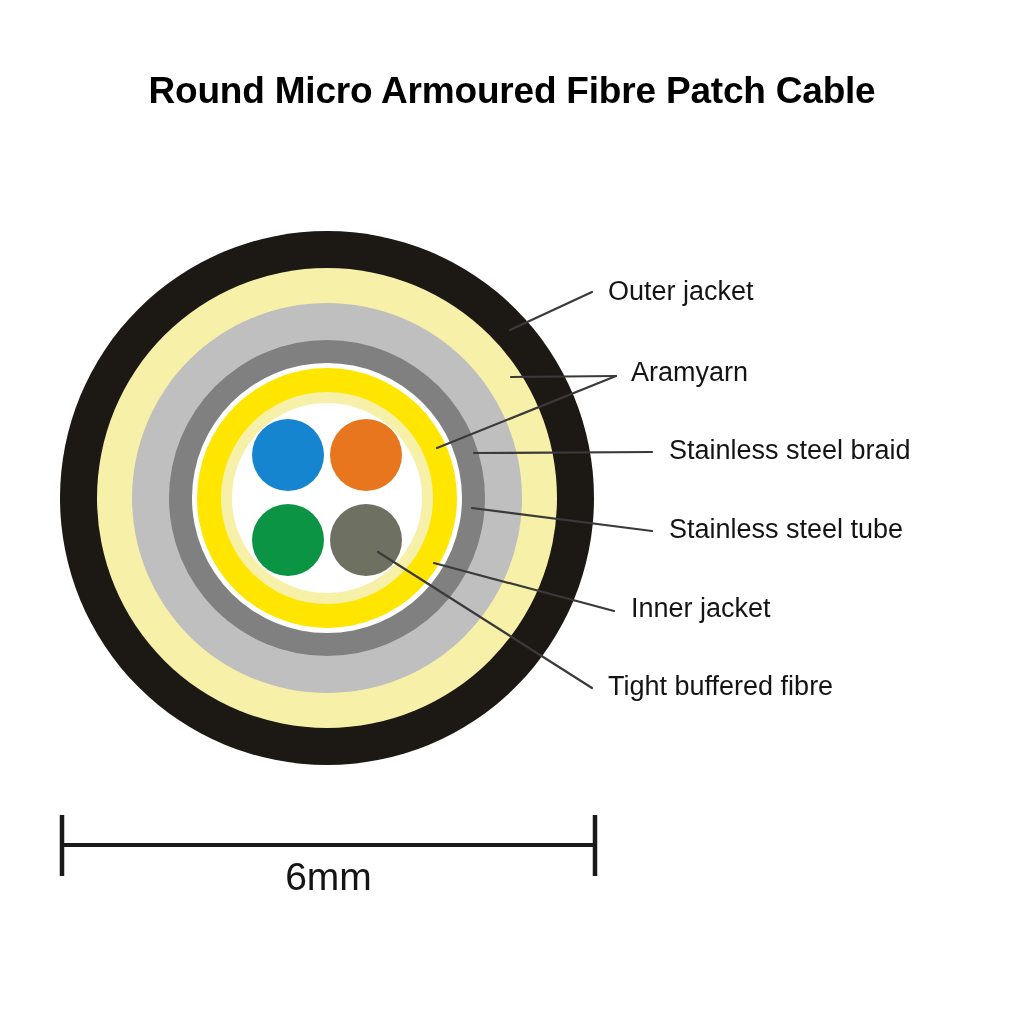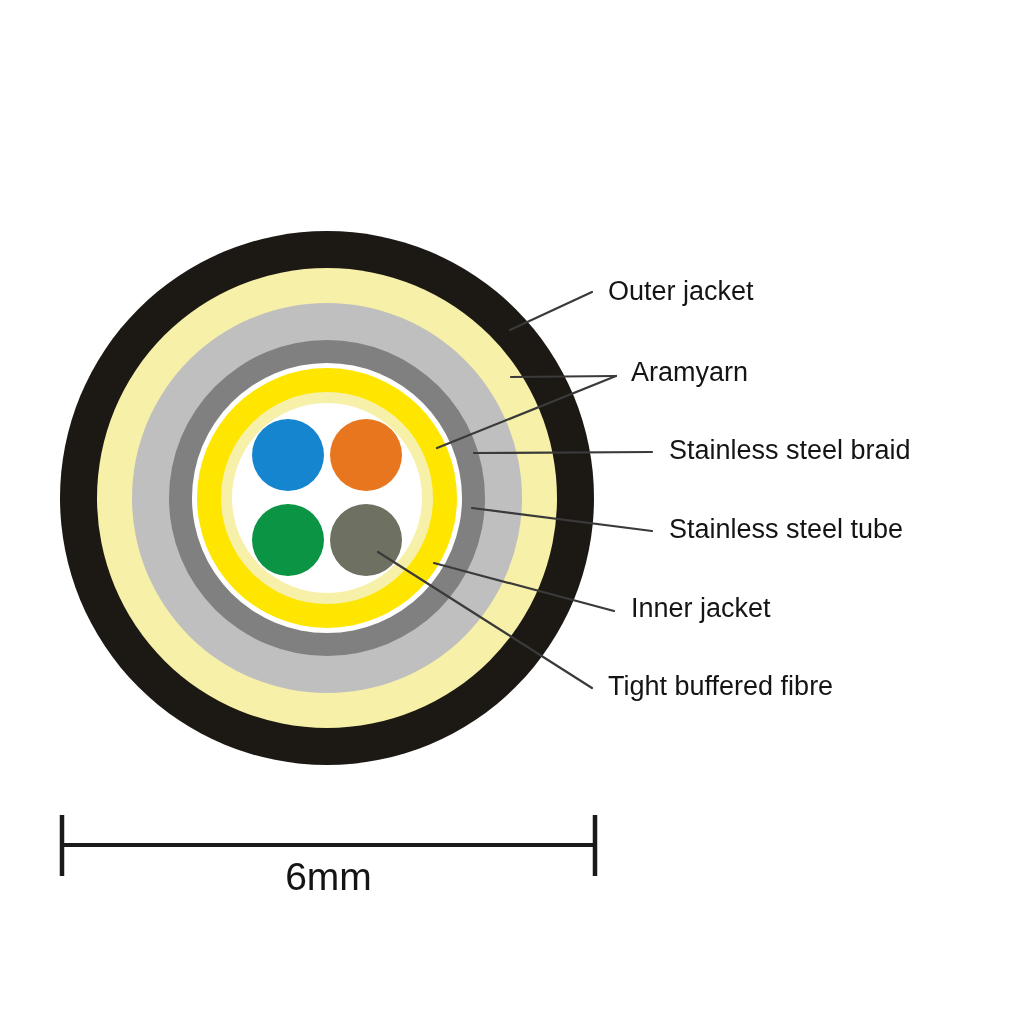--- a/index.html
+++ b/index.html
@@ -78,20 +78,21 @@
     font-size: 39px;
     fill: #141414;
     text-anchor: middle;
   }
 </style>
 </head>
 <body>
 
 <div id="diagram-root">
 
+  <div class="page-title">Round Micro Armoured Fibre Patch Cable</div>
 
   <svg class="figure" viewBox="0 0 1024 1024" xmlns="http://www.w3.org/2000/svg">
 
     <g>
       <circle id="lay-0" cx="327" cy="498" r="267" fill="#1C1814"></circle>
       <circle id="lay-1" cx="327" cy="498" r="230" fill="#F7F0A8"></circle>
       <circle id="lay-2" cx="327" cy="498" r="195" fill="#BFBFBF"></circle>
       <circle id="lay-3" cx="327" cy="498" r="158" fill="#808080"></circle>
       <circle id="lay-4" cx="327" cy="498" r="135" fill="#FFFFFF"></circle>
       <circle id="lay-5" cx="327" cy="498" r="130" fill="#FFE600"></circle>

